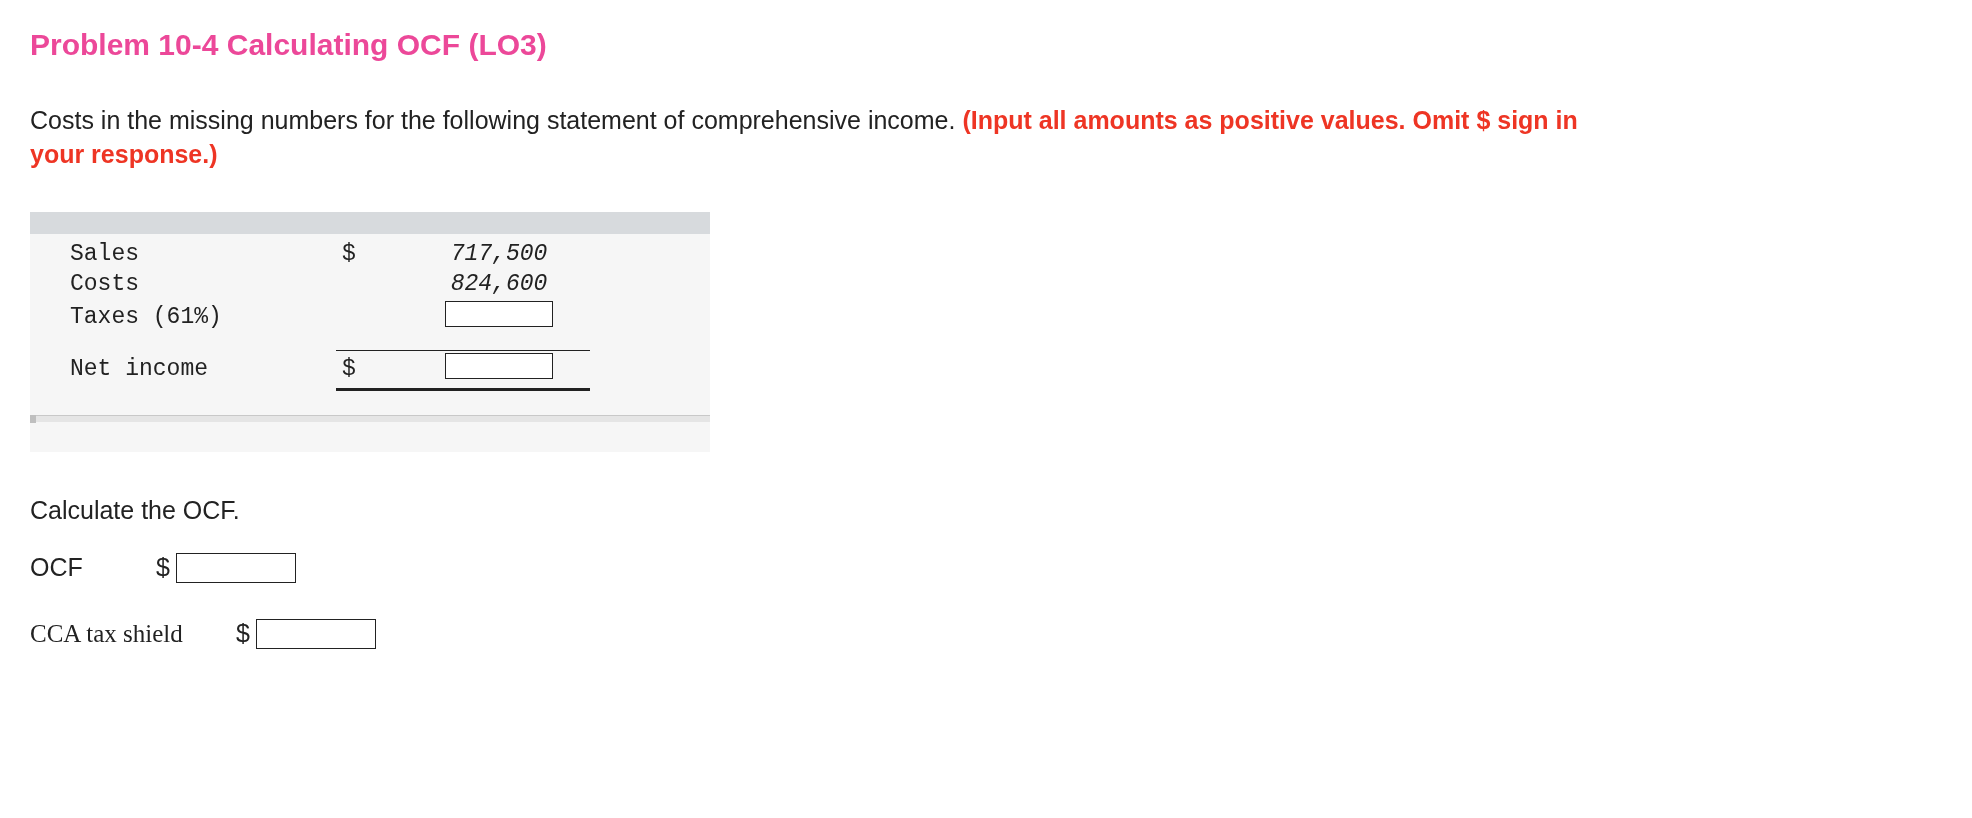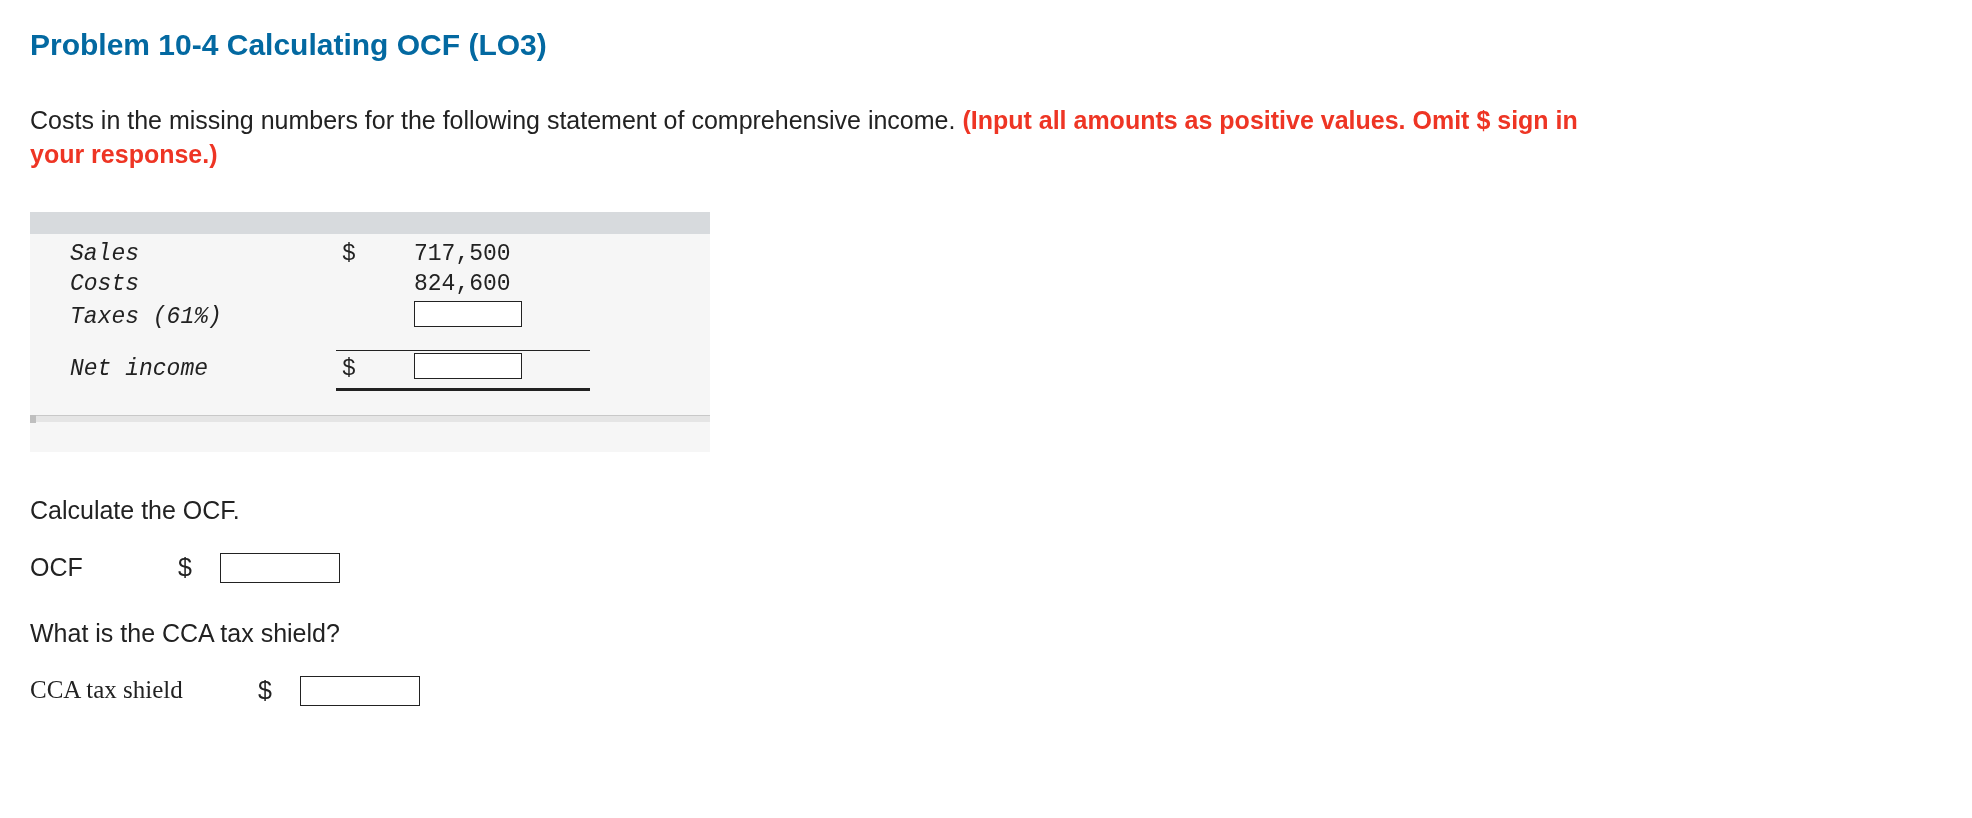--- a/index.html
+++ b/index.html
@@ -6,21 +6,21 @@
     font-family: Arial, Helvetica, sans-serif;
     margin: 0;
     padding: 28px 30px;
     color: #222;
     font-size: 24px;
   }
   .title {
     font-weight: 700;
     font-size: 30px;
     margin-bottom: 42px;
-    color: #0369a1;
+    color: #ec4899;
   }
   .instructions {
     font-size: 25px;
     line-height: 1.35;
     margin-bottom: 40px;
     max-width: 1550px;
   }
   .red {
     color: #ee3524;
     font-weight: 700;
@@ -42,23 +42,23 @@
     border-collapse: collapse;
     font-family: "Courier New", Courier, monospace;
     font-size: 23px;
     margin-left: 34px;
     margin-top: 4px;
   }
   .fin-table td {
     padding: 2px 6px;
     vertical-align: middle;
   }
-  .col-label { width: 260px; font-style: italic; }
+  .col-label { width: 260px; }
   .col-sym   { width: 60px; text-align: left; }
-  .col-val   { width: 170px; text-align: left; white-space: nowrap; }
+  .col-val   { width: 170px; text-align: center; white-space: nowrap; font-style: italic; }
 
   .underline-top td.col-sym,
   .underline-top td.col-val { border-top: 1px solid #222; }
 
   
   .dbl {
     border-bottom: 1px solid #222;
     box-shadow: 0 3px 0 0 #222;
   }
 
@@ -89,22 +89,22 @@
   
   .sub-section {
     margin-top: 44px;
     font-size: 25px;
   }
   .sub-section .q {
     margin-bottom: 28px;
   }
   .answer-row {
     display: flex;
-    align-items: flex-start;
-    gap: 28px;
+    align-items: center;
+    gap: 6px;
     margin-bottom: 36px;
   }
   .answer-row .lbl {
     min-width: 90px;
   }
   .answer-row .lbl.wide {
     min-width: 200px;
     font-family: Liberation Serif, serif;
   }
   .answer-row .dollar { margin-left: 30px; }
@@ -166,19 +166,18 @@
 </div>
 
 <div class="sub-section">
   <div class="q">Calculate the OCF.</div>
   <div class="answer-row">
     <span class="lbl">OCF</span>
     <span class="dollar">$</span>
     <input type="text" value="" style="">
   </div>
 
-  <div class="q">What is the CCA tax shield?</div>
   <div class="answer-row">
     <span class="lbl wide">CCA tax shield</span>
     <span>$</span>
     <input type="text" value="" style="">
   </div>
 </div>
 
 </body></html>

